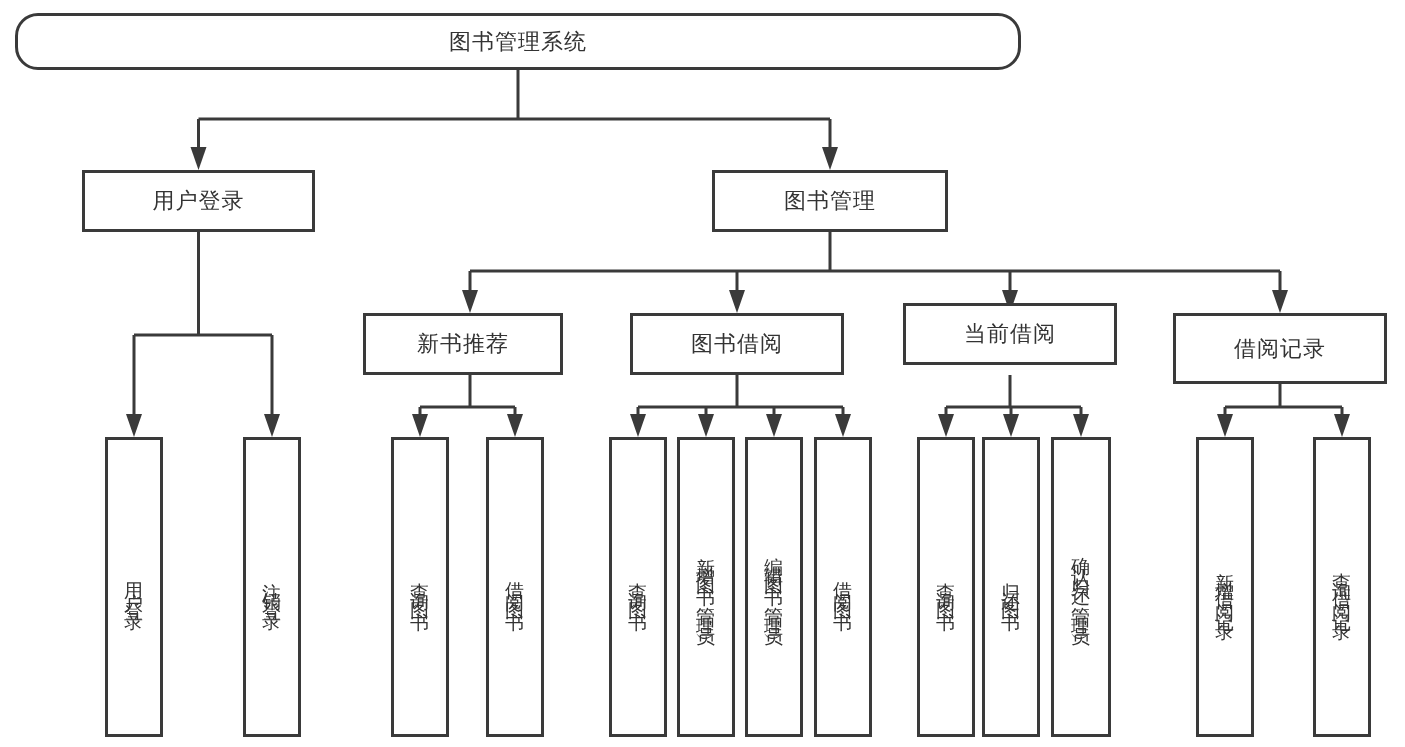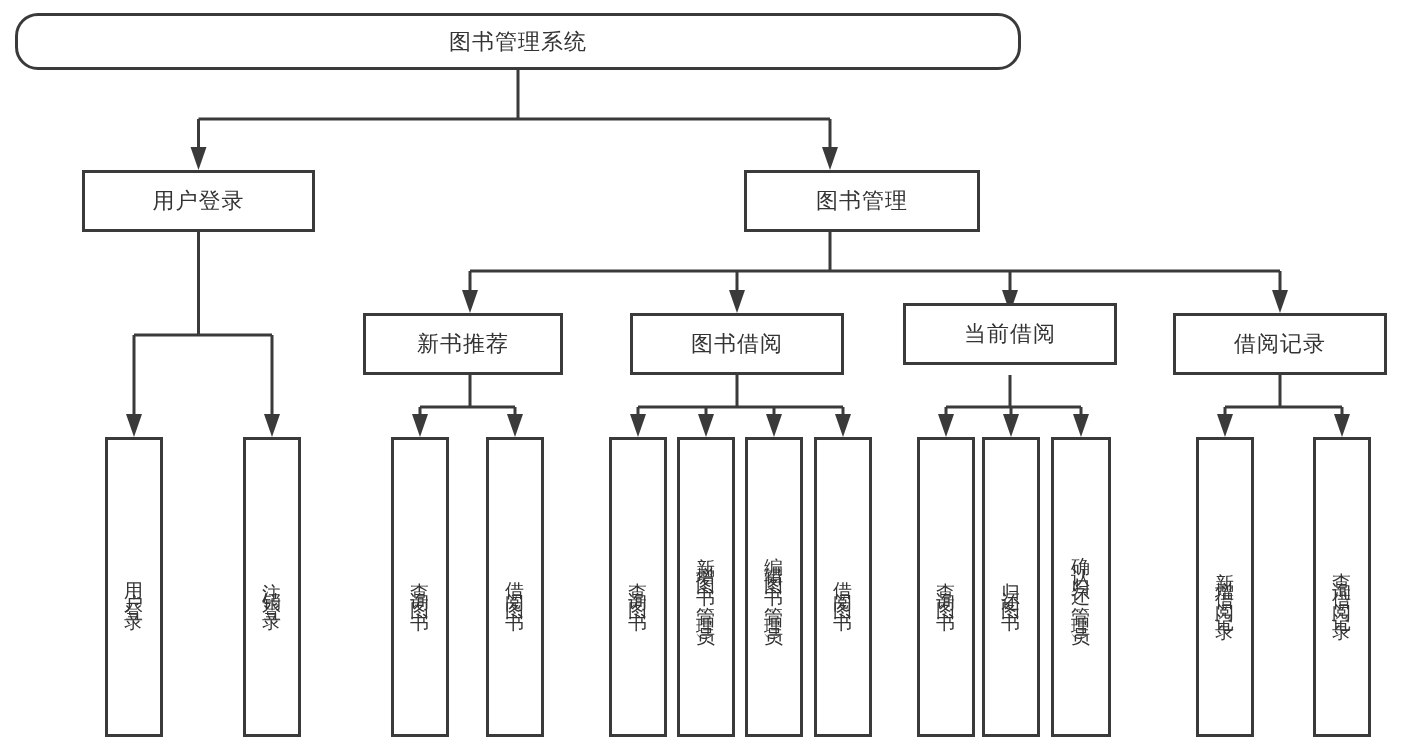--- a/index.html
+++ b/index.html
@@ -110,34 +110,34 @@
     <polygon points="1334,414 1350,414 1342,437"></polygon>
   </svg>
 
   <div class="box hbox" style="left:15px; top:13px; width:1006px; height:57px;border-radius:23px;">
     <span>图书管理系统</span>
   </div>
 
   <div class="box hbox" style="left:82px; top:170px; width:233px; height:62px;">
     <span>用户登录</span>
   </div>
-  <div class="box hbox" style="left:744px; top:170px; width:236px; height:62px;">
+  <div class="box hbox" style="left:712px; top:170px; width:236px; height:62px;">
     <span>图书管理</span>
   </div>
 
   <div class="box hbox" style="left:363px; top:313px; width:200px; height:62px;">
     <span>新书推荐</span>
   </div>
   <div class="box hbox" style="left:630px; top:313px; width:214px; height:62px;text-align:center;">
     <span>图书借阅</span>
   </div>
   <div class="box hbox" style="left:903px; top:303px; width:214px; height:62px;">
     <span>当前借阅</span>
   </div>
-  <div class="box hbox" style="left:1173px; top:313px; width:214px; height:62px;">
+  <div class="box hbox" style="left:1173px; top:313px; width:214px; height:71px;">
     <span>借阅记录</span>
   </div>
 
   <div class="box leaf" style="left:105px;">
     <span>用户登录</span>
   </div>
   <div class="box leaf" style="left:243px;">
     <span>注销登录</span>
   </div>
 

